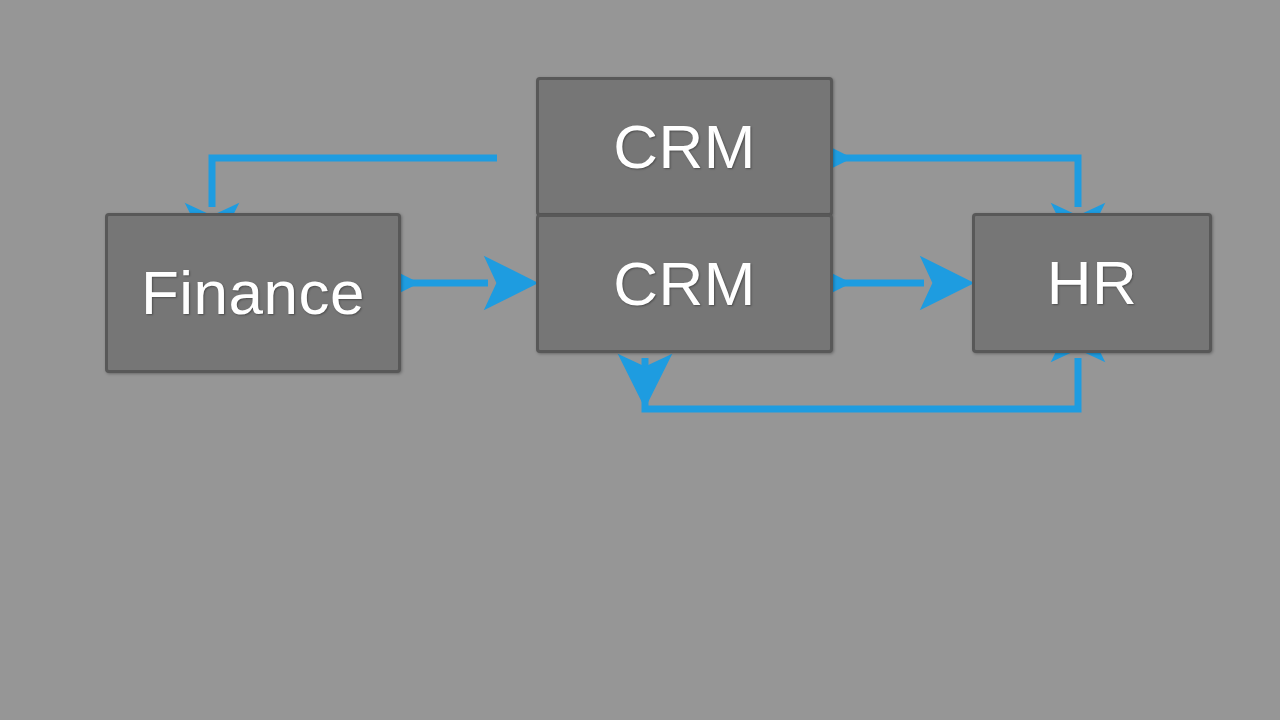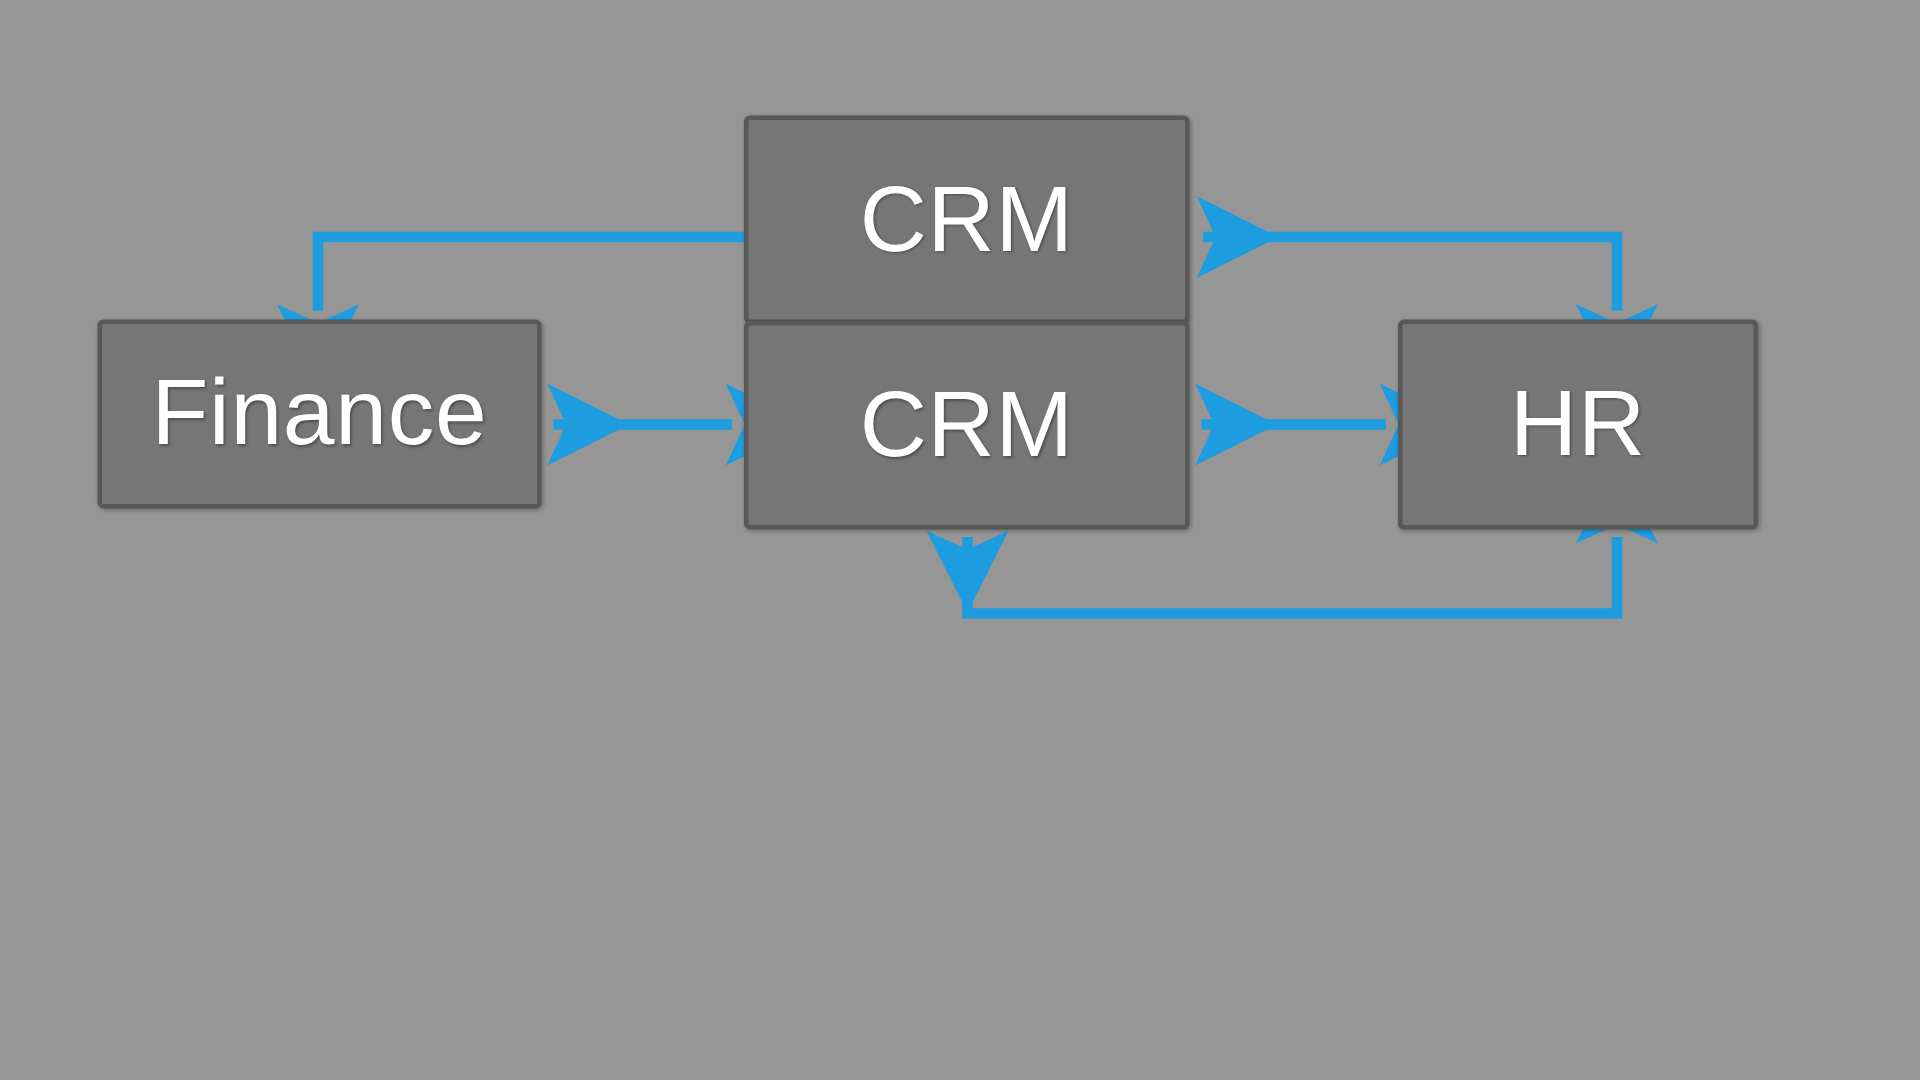--- a/index.html
+++ b/index.html
@@ -31,33 +31,34 @@
     position: absolute;
     box-sizing: border-box;
     background: #767676;
     border: 3px solid #585858;
     border-radius: 4px;
     display: flex;
     align-items: center;
     justify-content: center;
     z-index: 3;
     box-shadow: 1px 1px 3px rgba(0,0,0,0.30);
+    margin-left: 40px;
   }
   .node-label {
     color: #ffffff;
     font-family: "Liberation Sans", sans-serif;
     font-size: 62px;
     font-weight: 400;
     line-height: 1;
     letter-spacing: 0.5px;
     text-shadow: 1px 1px 2px rgba(0,0,0,0.35);
     white-space: nowrap;
     user-select: none;
   }
-  #box-finance { left: 65px;  top: 213px; width: 296px; height: 126px; }
+  #box-finance { left: 65px;  top: 213px; width: 296px; height: 160px; }
   #box-crm-top { left: 496px; top: 77px;  width: 297px; height: 139px; }
   #box-crm-bottom { left: 496px; top: 214px; width: 297px; height: 139px; }
   #box-hr     { left: 932px; top: 213px; width: 240px; height: 140px; }
 </style>
 </head>
 <body>
 
 <div id="canvas">
 
   <svg id="arrow-layer" viewBox="0 0 1280 720" xmlns="http://www.w3.org/2000/svg">

